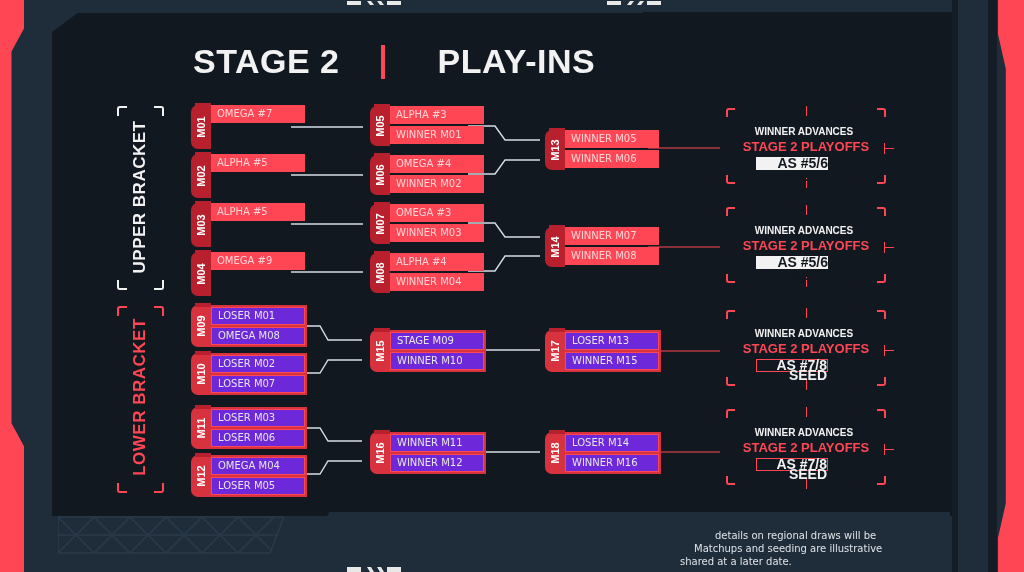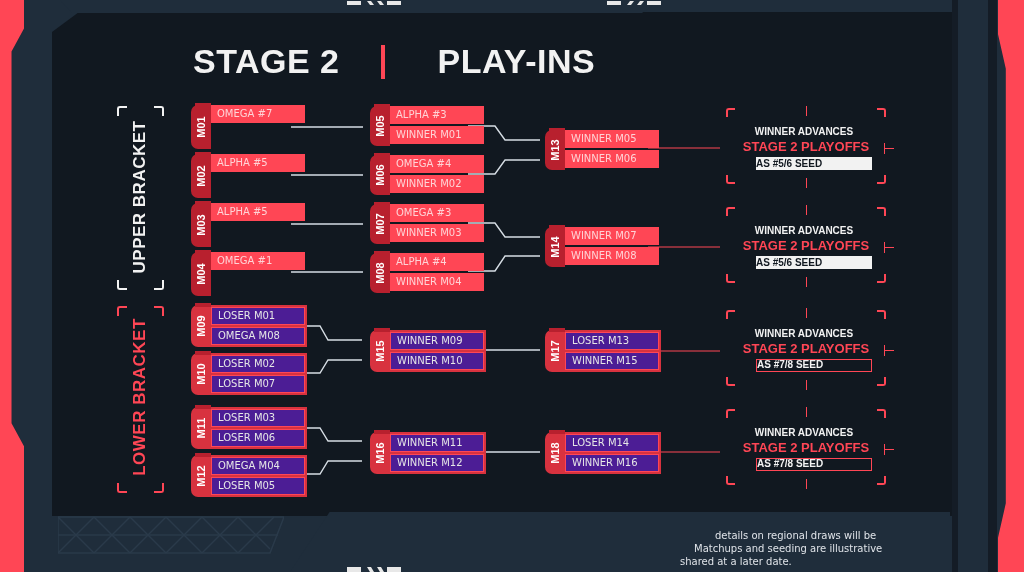--- a/index.html
+++ b/index.html
@@ -33,32 +33,32 @@
   .corner { position: absolute; width: 10px; height: 10px; border-style: solid; border-width: 0; }
 
   .match { position: absolute; display: flex; }
   .mtag { width: 20px; background: #b8202e; border-radius: 7px 0 0 7px; display: flex; align-items: center; justify-content: center; position: relative; }
   .mtag::before { content: ""; position: absolute; top: -2px; left: 4px; width: 16px; height: 4px; background: #b8202e; }
   .mtag span { transform: rotate(-90deg); color: #ffffff; font-family: "Liberation Sans", sans-serif; font-weight: 700;
     font-size: 11px; white-space: nowrap; }
   .slots { display: flex; flex-direction: column; gap: 2px; }
   .slot { height: 18px; width: 94px; font-size: 10px; line-height: 18px; padding-left: 6px; white-space: nowrap; }
   .slot.filled { background: #ff4655; color: #ffd3d6; }
-  .slot.dark { background: #4c1d95; color: #e6e6e6; border: 1.5px solid #ff4655; line-height: 15px; }
+  .slot.dark { background: #6d28d9; color: #e6e6e6; border: 1.5px solid #ff4655; line-height: 15px; }
   .match.lower .mtag { background: #d8323f; }
   .match.lower .slots { background: #d8323f; padding: 2px 2px 2px 0; gap: 2px; }
 
   .adv { position: absolute; width: 160px; height: 76px; }
   .adv .c { position: absolute; width: 9px; height: 9px; border-color: #ff4655; border-style: solid; border-width: 0; }
   .adv .t1 { position: absolute; left: 0; right: 4px; top: 18px; text-align: center; color: #f2f2f2;
     font-family: "Liberation Sans", sans-serif; font-weight: 700; font-size: 10px; }
   .adv .t2 { position: absolute; left: 0; right: 0; top: 31px; text-align: center; color: #ff4655;
     font-family: "Liberation Sans", sans-serif; font-weight: 700; font-size: 13px; }
-  .adv .seed { position: absolute; left: 30px; top: 49px; width: 116px; height: 13px; text-align: left;
-    font-family: "Liberation Sans", sans-serif; font-weight: 700; font-size: 10px; line-height: 13px; }
+  .adv .seed { position: absolute; left: 30px; top: 49px; width: 72px; height: 13px; text-align: right;
+    font-family: "Liberation Sans", sans-serif; font-weight: 700; font-size: 14px; line-height: 13px; }
   .adv .seed.white { background: #f2f2f2; color: #111820; }
   .adv .seed.outline { background: #111820; color: #f2f2f2; border: 1.5px solid #ff4655; line-height: 10px; }
   .adv .vtick { position: absolute; left: 80px; width: 1px; height: 10px; background: #ff4655; }
   .adv .htick { position: absolute; left: 158px; top: 40px; width: 10px; height: 1px; background: #ff4655; }
   .adv .htick::after { content:""; position:absolute; left:0; top:-5px; width:1px; height:11px; background:#ff4655; }
 
   svg.lines { position: absolute; left: 0; top: 0; width: 1024px; height: 572px; pointer-events: none; }
 
   .footnote { position: absolute; left: 680px; top: 529px; width: 240px; color: #dfe3e8; font-size: 10px; line-height: 13px; }
   .footnote div:nth-child(1) { padding-left: 35px; }
@@ -179,21 +179,21 @@
     </div>
   <div class="slots">
       <div class="slot filled">ALPHA #5</div>
     </div>
 </div>
 <div class="match" style="left:191px;top:252px;height:44px;">
   <div class="mtag">
       <span>M04</span>
     </div>
   <div class="slots">
-      <div class="slot filled">OMEGA #1</div>
+      <div class="slot filled">OMEGA #9</div>
     </div>
 </div>
 
 <div class="match" style="left:370px;top:106px;height:40px;">
   <div class="mtag">
       <span>M05</span>
     </div>
   <div class="slots">
       <div class="slot filled">ALPHA #3</div>
       <div class="slot filled">WINNER M01</div>
@@ -281,21 +281,21 @@
       <div class="slot dark">OMEGA M04</div>
       <div class="slot dark">LOSER M05</div>
     </div>
 </div>
 
 <div class="match lower" style="left:370px;top:330px;">
   <div class="mtag">
       <span>M15</span>
     </div>
   <div class="slots">
-      <div class="slot dark">WINNER M09</div>
+      <div class="slot dark">STAGE M09</div>
       <div class="slot dark">WINNER M10</div>
     </div>
 </div>
 <div class="match lower" style="left:370px;top:432px;">
   <div class="mtag">
       <span>M16</span>
     </div>
   <div class="slots">
       <div class="slot dark">WINNER M11</div>
       <div class="slot dark">WINNER M12</div>

